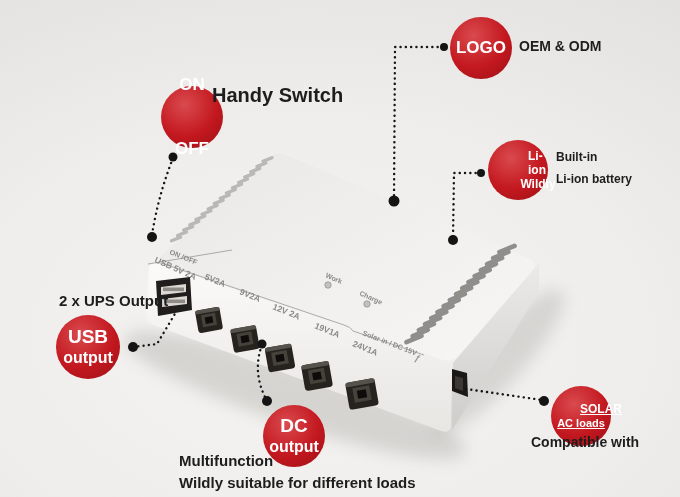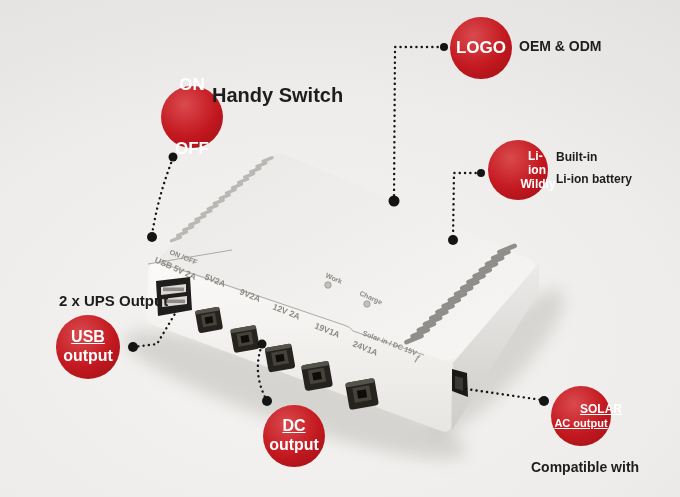--- a/index.html
+++ b/index.html
@@ -9,21 +9,21 @@
     background:radial-gradient(ellipse 130% 115% at 45% 68%, #f5f4f2 0%, #eeedeb 40%, #e3e2e0 72%, #d5d4d2 100%);
   }
   .layer{position:absolute;left:0;top:0;}
   .badge{
     position:absolute;border-radius:50%;
     background:radial-gradient(circle at 38% 30%, #d94a4e 0%, #c3181f 55%, #9d1016 100%);
     color:#fff;display:flex;flex-direction:column;align-items:center;justify-content:center;
     text-align:left;font-weight:700;line-height:1.18;
   }
   .badge .l-big{font-size:17px;}
-  .badge .l-xl{font-size:16px;text-decoration:underline;}
+  .badge .l-xl{font-size:19px;}
   .badge .l-med{font-size:12px;margin-left:40px;}
   .badge .l-sm{font-size:16px;}
   .badge .l-xs{font-size:11px;}
   .note{
     position:absolute;color:#1d1d1d;font-weight:700;white-space:nowrap;
   }
   .note div{white-space:nowrap;}
 </style>
 </head>
 <body>
@@ -208,32 +208,36 @@
     <span class="l-sm">output</span>
   </div>
 
   <div class="badge" style="left:263px;top:405px;width:62px;height:62px;">
     <span class="l-xl">DC</span>
     <span class="l-sm">output</span>
   </div>
 
   <div class="badge" style="left:551px;top:386px;width:60px;height:60px;text-decoration:underline;">
     <span class="l-med">SOLAR</span>
-    <span class="l-xs">AC output</span>
+    <span class="l-xs">AC loads</span>
   </div>
 
   <div class="note" style="left:212px;top:84px;font-size:20px;">Handy Switch</div>
 
   <div class="note" style="left:519px;top:38px;font-size:14px;">OEM &amp; ODM</div>
 
   <div class="note" style="left:556px;top:147px;font-size:12px;line-height:21.5px;">
     <div>Built-in</div>
     <div>Li-ion battery</div>
   </div>
 
   <div class="note" style="left:31px;top:292px;font-size:15px;margin-left:28px;">2 x UPS Output</div>
 
-
-  <div class="note" style="left:531px;top:457px;font-size:14px;line-height:21px;">
+  <div class="note" style="left:179px;top:450px;font-size:15px;line-height:22px;">
+    <div>Multifunction</div>
+    <div>Wildly suitable for different loads</div>
+  </div>
+
+  <div class="note" style="left:531px;top:432px;font-size:14px;line-height:21px;">
     <div>Compatible with</div>
   </div>
 
 </div>
 
 </body></html>

